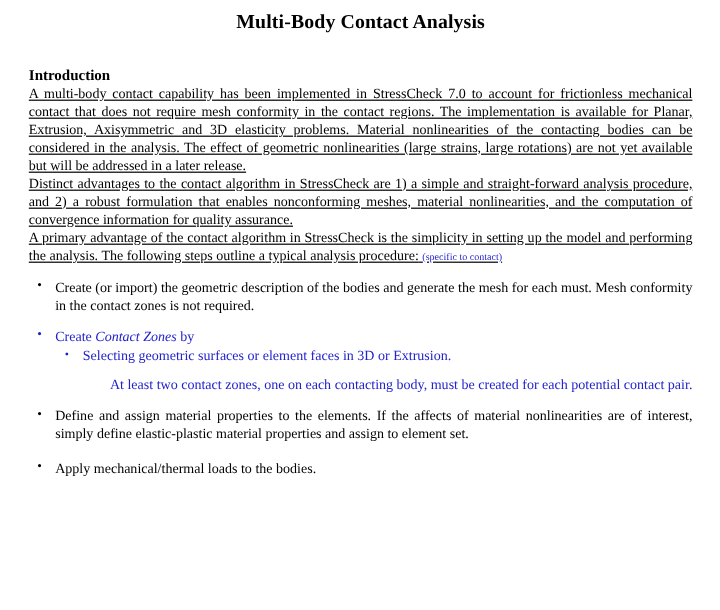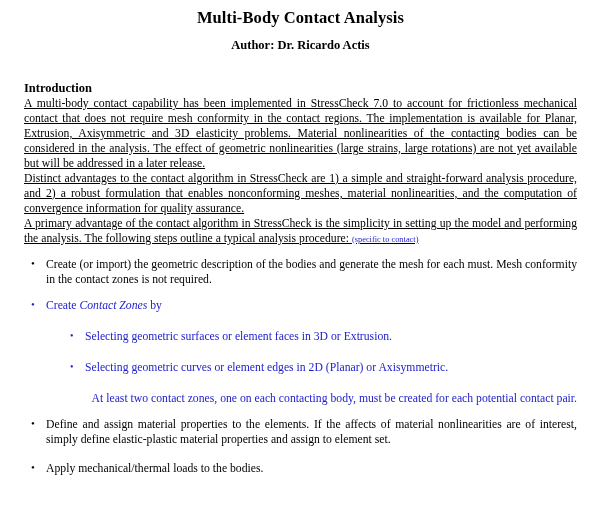--- a/index.html
+++ b/index.html
@@ -106,21 +106,21 @@
     margin: 1px 0 0 0;
     padding: 0;
   }
   ul.lvl2 > li {
     position: relative;
     padding-left: 23px;
     font-size: 11.7px;
     line-height: 15px;
     text-align: left;
     color: #2222cc;
-    margin: 16px;
+    margin: 0;
   }
   ul.lvl2 > li::before {
     content: "\2022";
     position: absolute;
     left: 8px;
     top: -0.5px;
     font-size: 10px;
     line-height: 15px;
     color: #2222cc;
   }
@@ -136,21 +136,20 @@
     margin-top: 9px;
   }
 </style>
 </head>
 <body>
 
 <div class="page">
   <div class="content">
 
     <div class="doc-title">Multi-Body Contact Analysis</div>
-    <div class="doc-author">Author: Dr. Ricardo Actis</div>
 
     <div class="section-heading h-intro">Introduction</div>
 
     <p class="body p-intro1">A multi-body contact capability has been implemented in StressCheck 7.0 to account for frictionless mechanical contact that does not require mesh conformity in the contact regions. The implementation is available for Planar, Extrusion, Axisymmetric and 3D elasticity problems. Material nonlinearities of the contacting bodies can be considered in the analysis. The effect of geometric nonlinearities (large strains, large rotations) are not yet available but will be addressed in a later release.</p>
 
     <p class="body p-intro2">Distinct advantages to the contact algorithm in StressCheck are 1) a simple and straight-forward analysis procedure, and 2) a robust formulation that enables nonconforming meshes, material nonlinearities, and the computation of convergence information for quality assurance.</p>
 
 
     <p class="body p-proc1"><span>A primary advantage of the contact algorithm in StressCheck is the simplicity in setting up the model and performing the analysis. The following steps outline a typical analysis procedure:</span> <span class="note-blue">(specific to contact)</span></p>
 
@@ -160,23 +159,20 @@
         <span>Create (or import) the geometric description of the bodies and generate the mesh for each must. Mesh conformity in the contact zones is not required.</span>
       </li>
 
       <li class="blue">
         <span>Create </span><span class="ital">Contact Zones</span><span> by</span>
 
         <ul class="lvl2">
           <li>
             <span>Selecting geometric surfaces or element faces in 3D or Extrusion.</span>
           </li>
-          <li>
-            <span>Selecting geometric curves or element edges in 2D (Planar) or Axisymmetric.</span>
-          </li>
         </ul>
 
         <div class="sub-note">At least two contact zones, one on each contacting body, must be created for each potential contact pair.</div>
       </li>
 
       <li>
         <span>Define and assign material properties to the elements. If the affects of material nonlinearities are of interest, simply define elastic-plastic material properties and assign to element set.</span>
       </li>
 
       <li class="tight">

